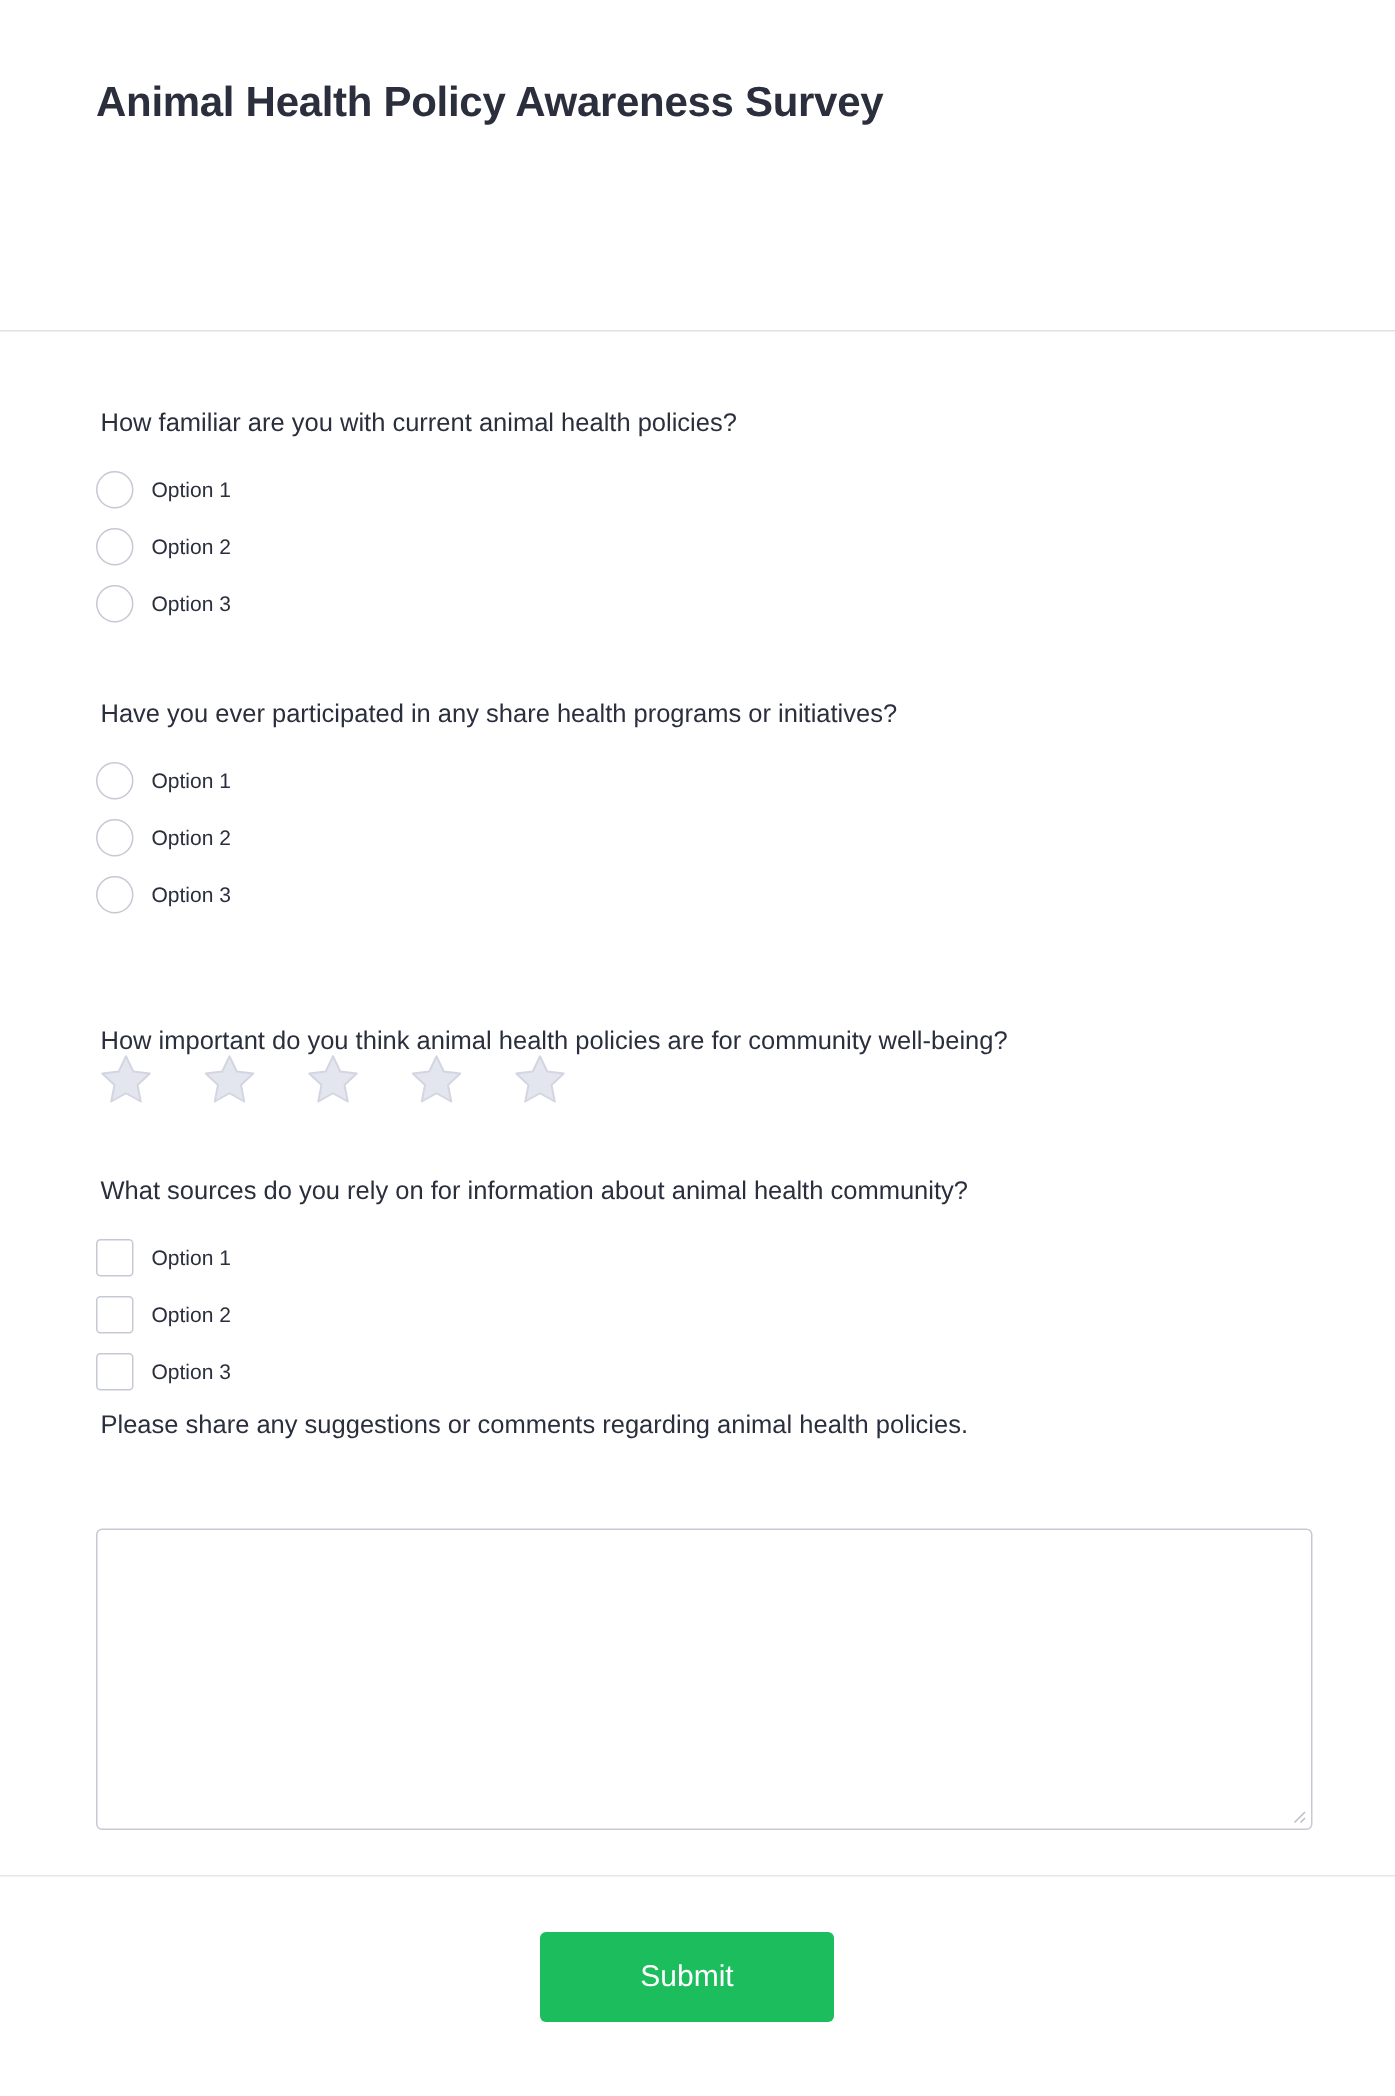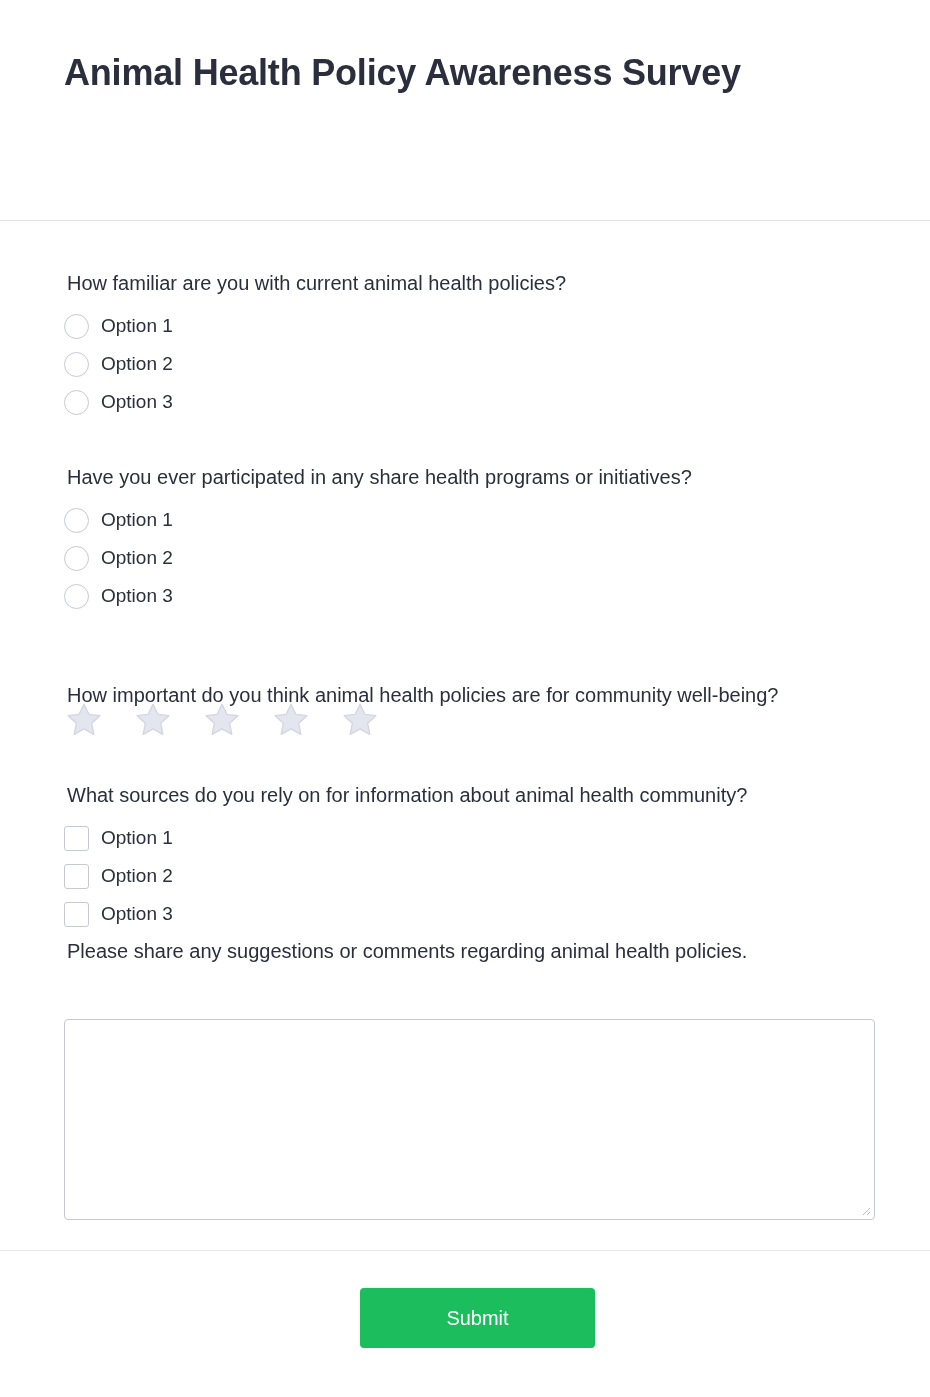--- a/index.html
+++ b/index.html
@@ -1,31 +1,31 @@
 <!DOCTYPE html>
 <html><head>
   <meta charset="utf-8">
   <style>
     * { box-sizing: border-box; margin: 0; padding: 0; }
     html, body { width: 930px; height: 1397px; background: #ffffff; }
     body { font-family: "Liberation Sans", "DejaVu Sans", sans-serif; color: #2d3142; position: relative; overflow: hidden; }
     .header { position: absolute; left: 0; top: 0; width: 930px; height: 221px; border-bottom: 1px solid #e0e0e6; }
-    .title { position: absolute; left: 64px; top: 52px; font-size: 36px; font-weight: bold; color: #2b2f3d; letter-spacing: -0.2px; }
+    .title { position: absolute; left: 64px; top: 52px; font-size: 28px; font-weight: bold; color: #2b2f3d; letter-spacing: -0.2px; }
     .desc { position: absolute; left: 64px; top: 107px; width: 800px; font-size: 20px; line-height: 32px; color: #2b2f3d; }
-    .question { position: absolute; left: 67px; font-size: 20px; color: #2b2f3d; }
+    .question { position: absolute; left: 67px; font-size: 17px; color: #2b2f3d; }
     .opt { position: absolute; left: 64px; height: 26px; display: flex; align-items: center; }
     .radio { width: 25px; height: 25px; border: 1.5px solid #c6c9d4; border-radius: 50%; background: #fff; }
     .check { width: 25px; height: 25px; border: 1.5px solid #c6c9d4; border-radius: 3px; background: #fff; }
-    .opt-label { margin-left: 12px; font-size: 19px; color: #2b2f3d; }
+    .opt-label { margin-left: 12px; font-size: 14px; color: #2b2f3d; }
     .stars { position: absolute; left: 64px; top: 700px; display: flex; }
     .star { width: 40px; height: 40px; margin-right: 29px; }
     .textarea { position: absolute; left: 64px; top: 1019px; width: 811px; height: 201px; border: 1.5px solid #c6c9d4; border-radius: 4px; background: #fff; }
     .resize { position: absolute; right: 3px; bottom: 3px; width: 10px; height: 10px; }
     .footer-line { position: absolute; left: 0; top: 1250px; width: 930px; border-top: 1px solid #e6e6ec; }
-    .submit { position: absolute; left: 360px; top: 1288px; width: 235px; height: 60px; background: #1bbd5c; border-radius: 4px; color: #fff; font-size: 20px; display: flex; align-items: center; justify-content: center; border: none; }
+    .submit { position: absolute; left: 360px; top: 1288px; width: 196px; height: 60px; background: #1bbd5c; border-radius: 4px; color: #fff; font-size: 20px; display: flex; align-items: center; justify-content: center; border: none; }
   </style>
 </head>
 <body>
 
 <div class="header">
   <h1 class="title">Animal Health Policy Awareness Survey</h1>
 </div>
 
 <div class="question" style="top:272px">How familiar are you with current animal health policies?</div>
 <label class="opt" style="top:313px">

